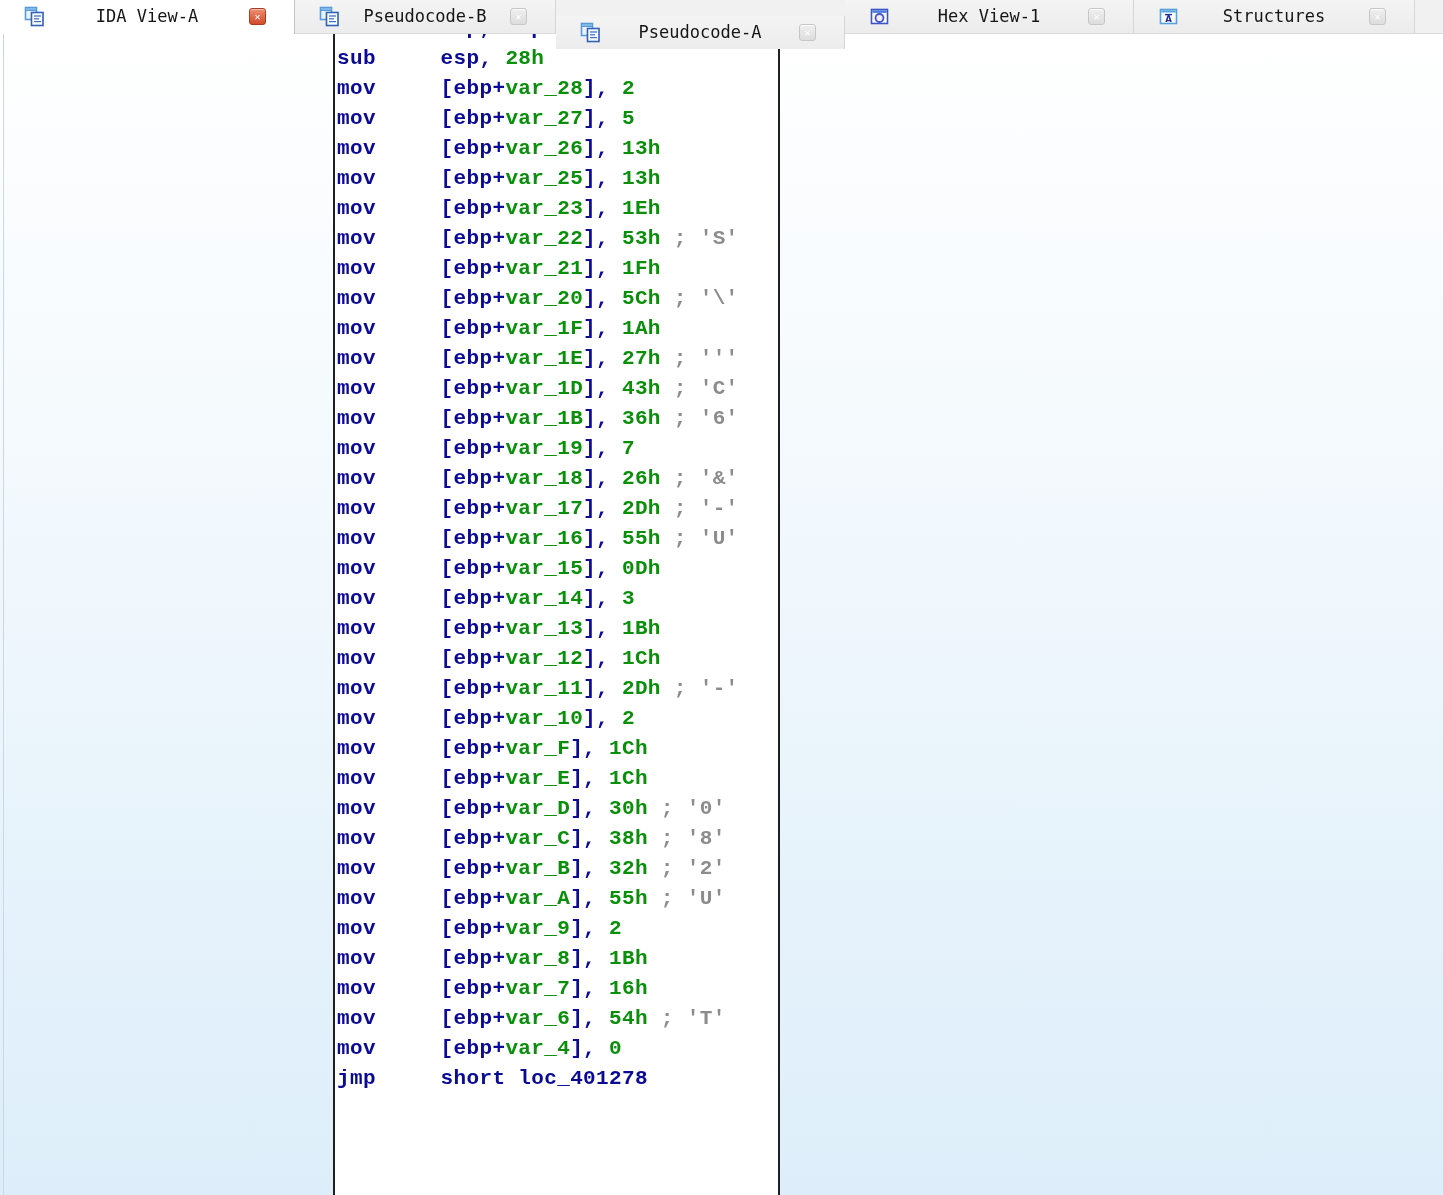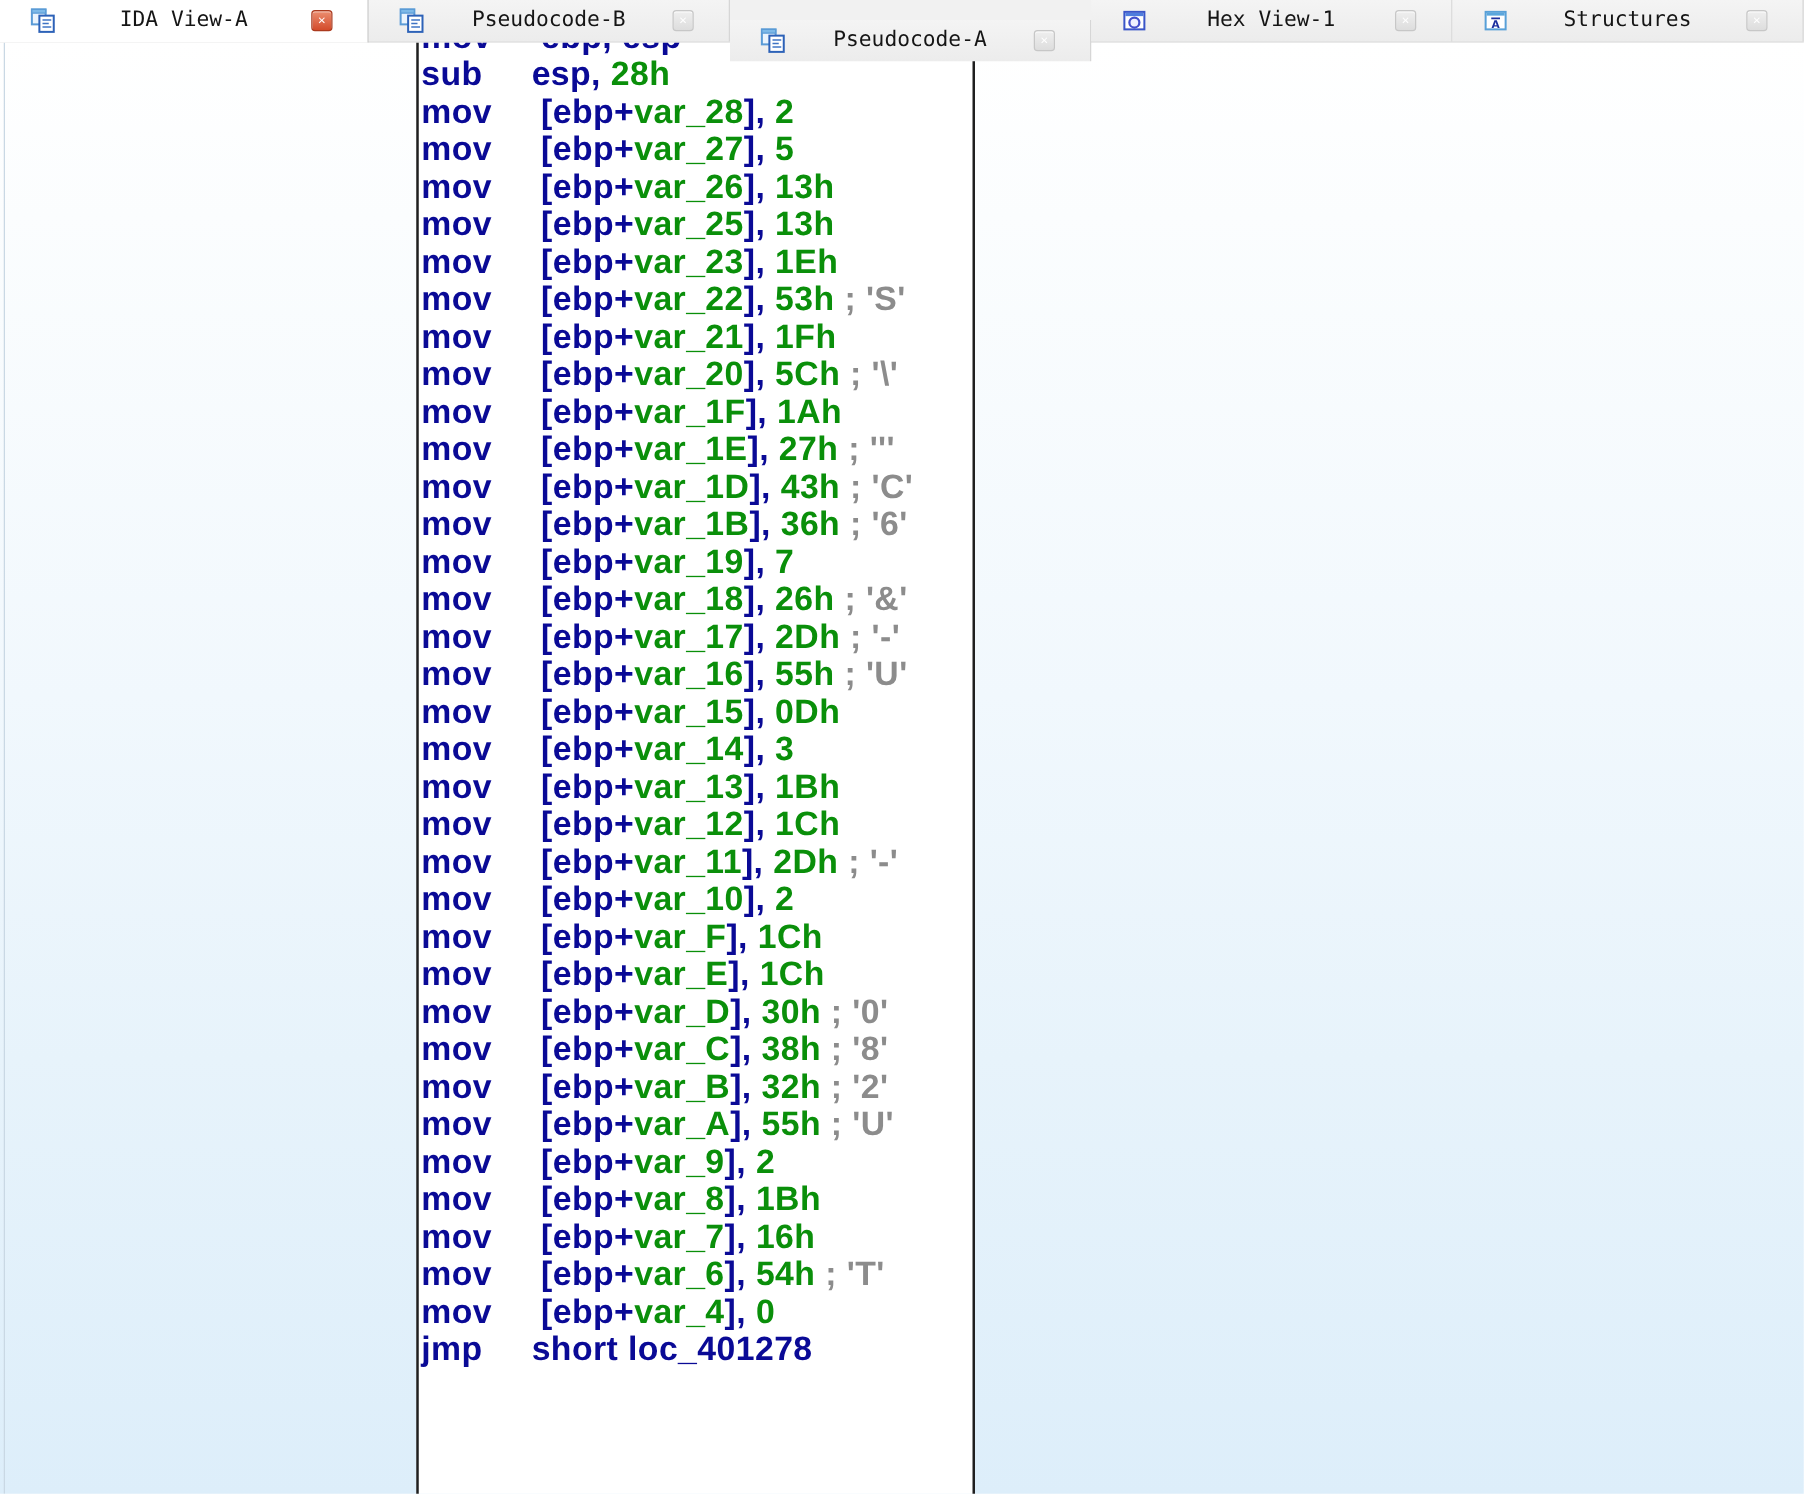--- a/index.html
+++ b/index.html
@@ -71,22 +71,22 @@
     background:#ffffff;
     border-left:2px solid var(--node-border);
     border-right:2px solid var(--node-border);
   }
   .code{
     position:absolute;left:2px;right:0;top:-13px;
   }
   .asm-row{
     height:30px;line-height:30px;
     white-space:pre;
-    font-family:Liberation Sans, sans-serif;
-    font-size:27px;font-weight:bold;
+    font-family:Liberation Mono, monospace;
+    font-size:21px;font-weight:bold;
     letter-spacing:0.35px;
   }
   .n{color:var(--c-mnemonic);}
   .g{color:var(--c-value);}
   .c{color:var(--c-comment);font-weight:bold;}
 </style>
 </head>
 <body>
 
 <div class="tabbar" id="tabbar">
@@ -95,21 +95,21 @@
           <rect x="1.5" y="1.5" width="11" height="12" fill="#eaf4fd" stroke="#5a9bd6" stroke-width="1.6"></rect>
           <rect x="1.5" y="1.5" width="11" height="3" fill="#7db9e8" stroke="#5a9bd6" stroke-width="1"></rect>
           <rect x="7.5" y="6.5" width="11.5" height="13" fill="#ffffff" stroke="#2d62b8" stroke-width="1.6"></rect>
           <line x1="10" y1="10" x2="17" y2="10" stroke="#3f74c4" stroke-width="1.3"></line>
           <line x1="10" y1="12.8" x2="15" y2="12.8" stroke="#3f74c4" stroke-width="1.3"></line>
           <line x1="10" y1="15.6" x2="17" y2="15.6" stroke="#3f74c4" stroke-width="1.3"></line>
         </svg></span>
       <span class="tab-label">IDA View-A</span>
       <span class="close-btn hot">✕</span>
     </div>
-    <div class="tab" style="width: 289px;">
+    <div class="tab" style="width: 261px;">
       <span class="tab-icon"><svg width="21" height="21" viewBox="0 0 21 21">
           <rect x="1.5" y="1.5" width="11" height="12" fill="#eaf4fd" stroke="#5a9bd6" stroke-width="1.6"></rect>
           <rect x="1.5" y="1.5" width="11" height="3" fill="#7db9e8" stroke="#5a9bd6" stroke-width="1"></rect>
           <rect x="7.5" y="6.5" width="11.5" height="13" fill="#ffffff" stroke="#2d62b8" stroke-width="1.6"></rect>
           <line x1="10" y1="10" x2="17" y2="10" stroke="#3f74c4" stroke-width="1.3"></line>
           <line x1="10" y1="12.8" x2="15" y2="12.8" stroke="#3f74c4" stroke-width="1.3"></line>
           <line x1="10" y1="15.6" x2="17" y2="15.6" stroke="#3f74c4" stroke-width="1.3"></line>
         </svg></span>
       <span class="tab-label">Pseudocode-B</span>
       <span class="close-btn cold">✕</span>

